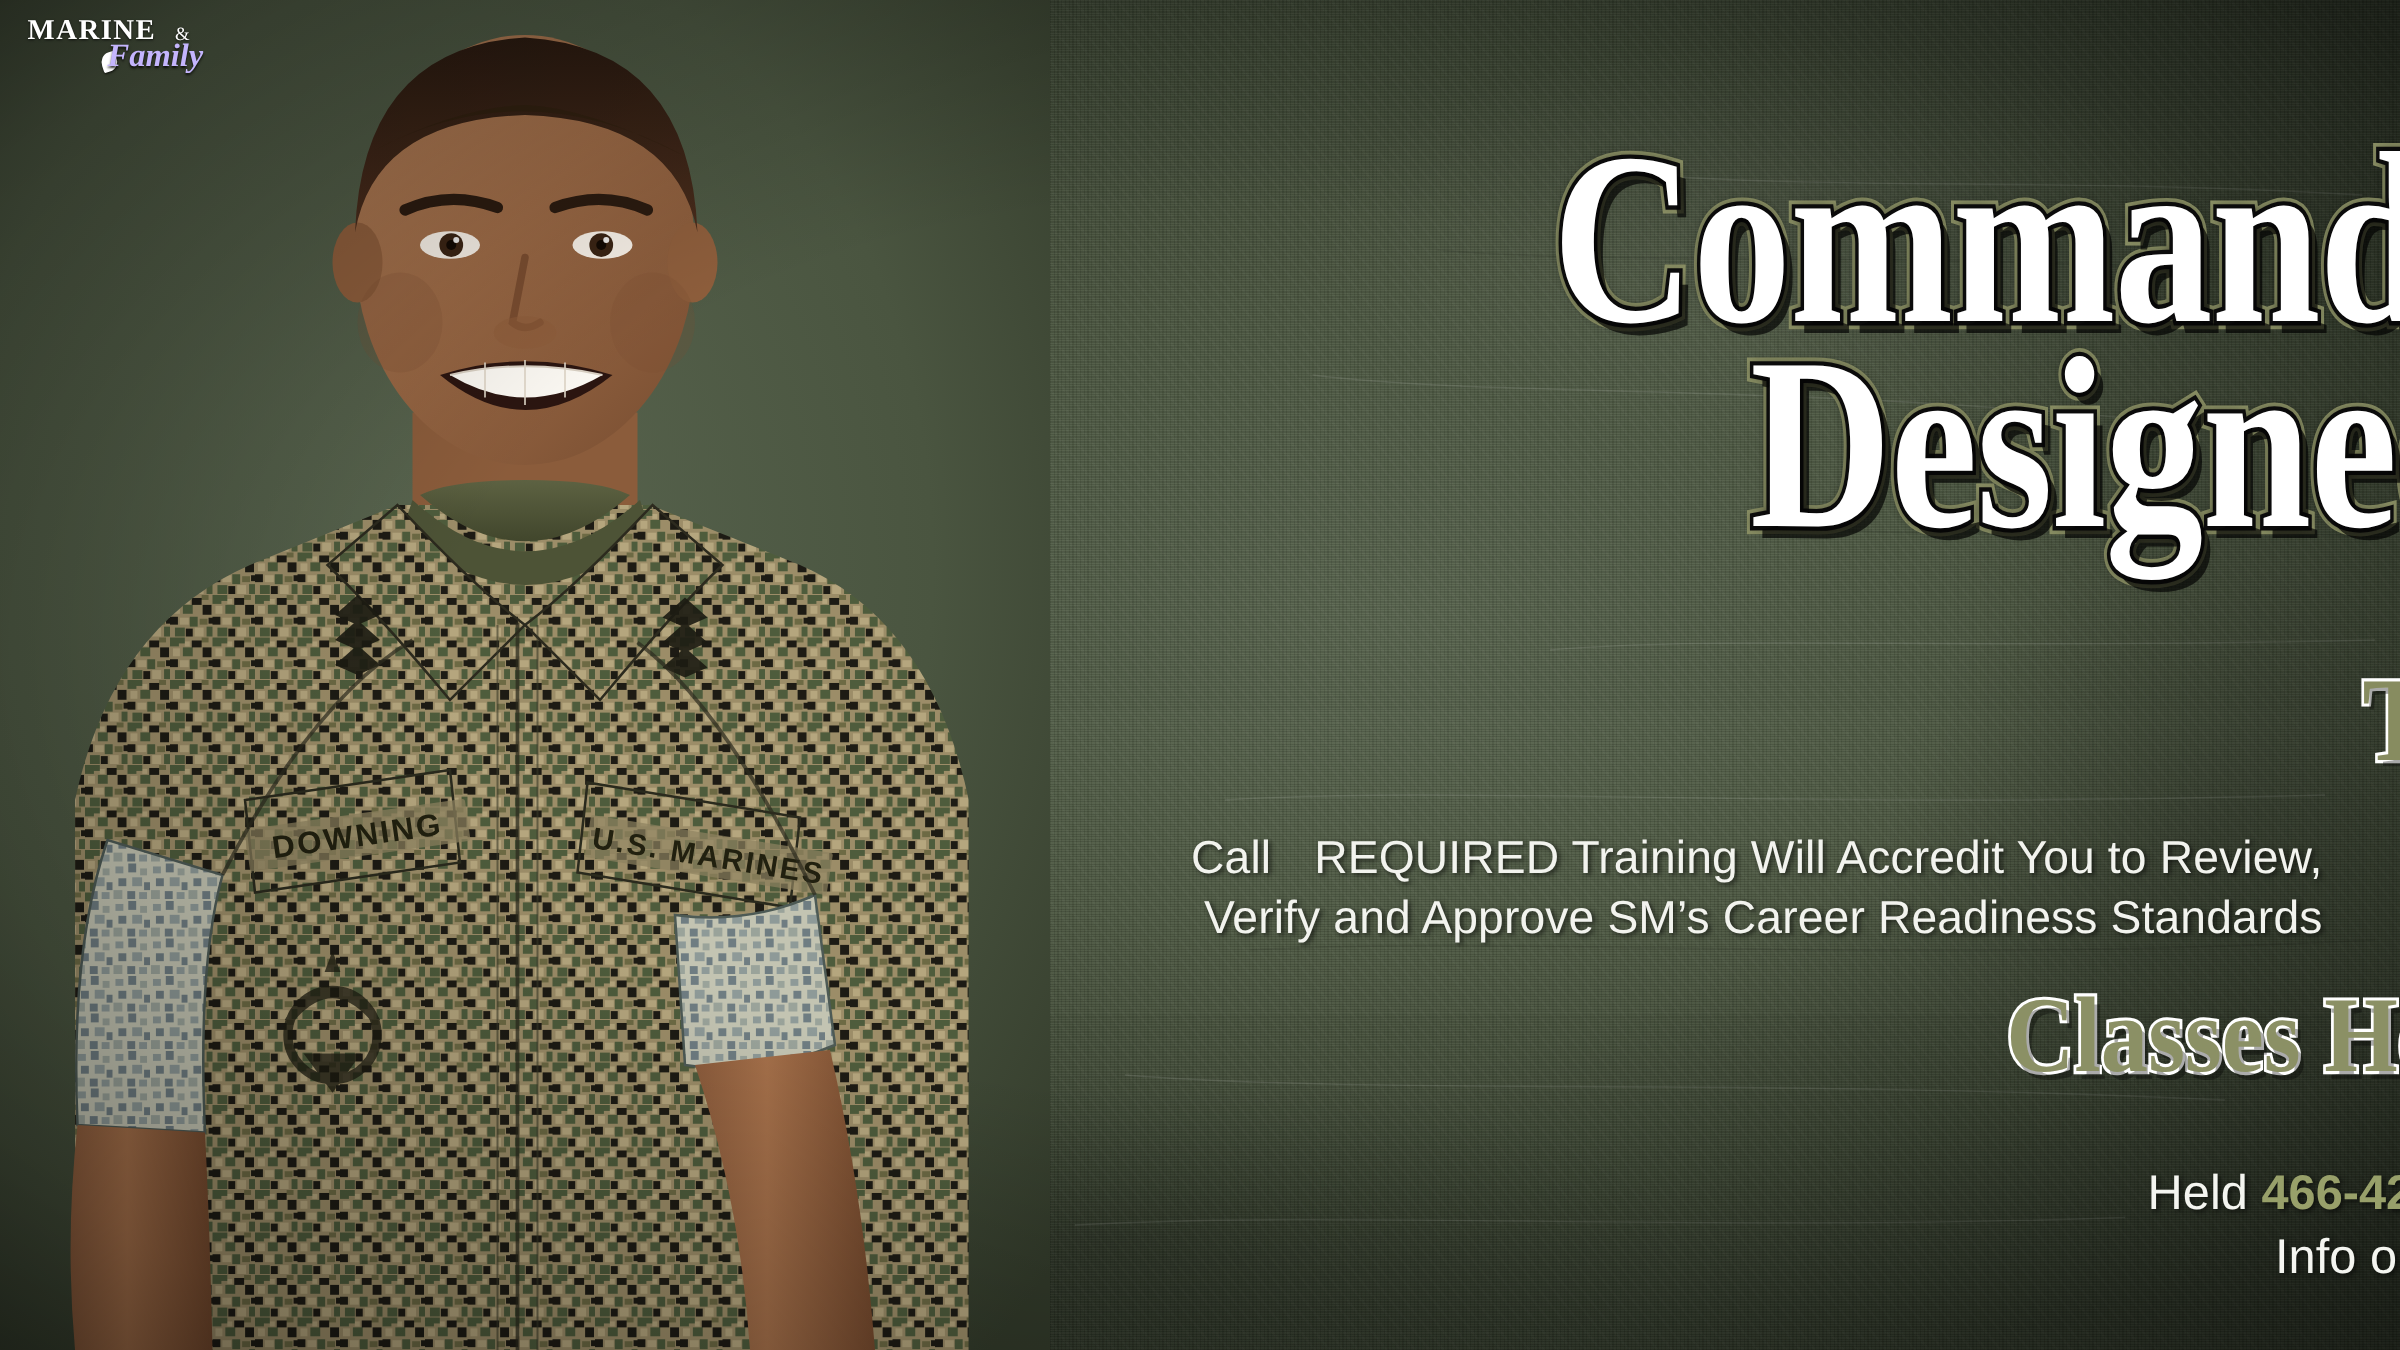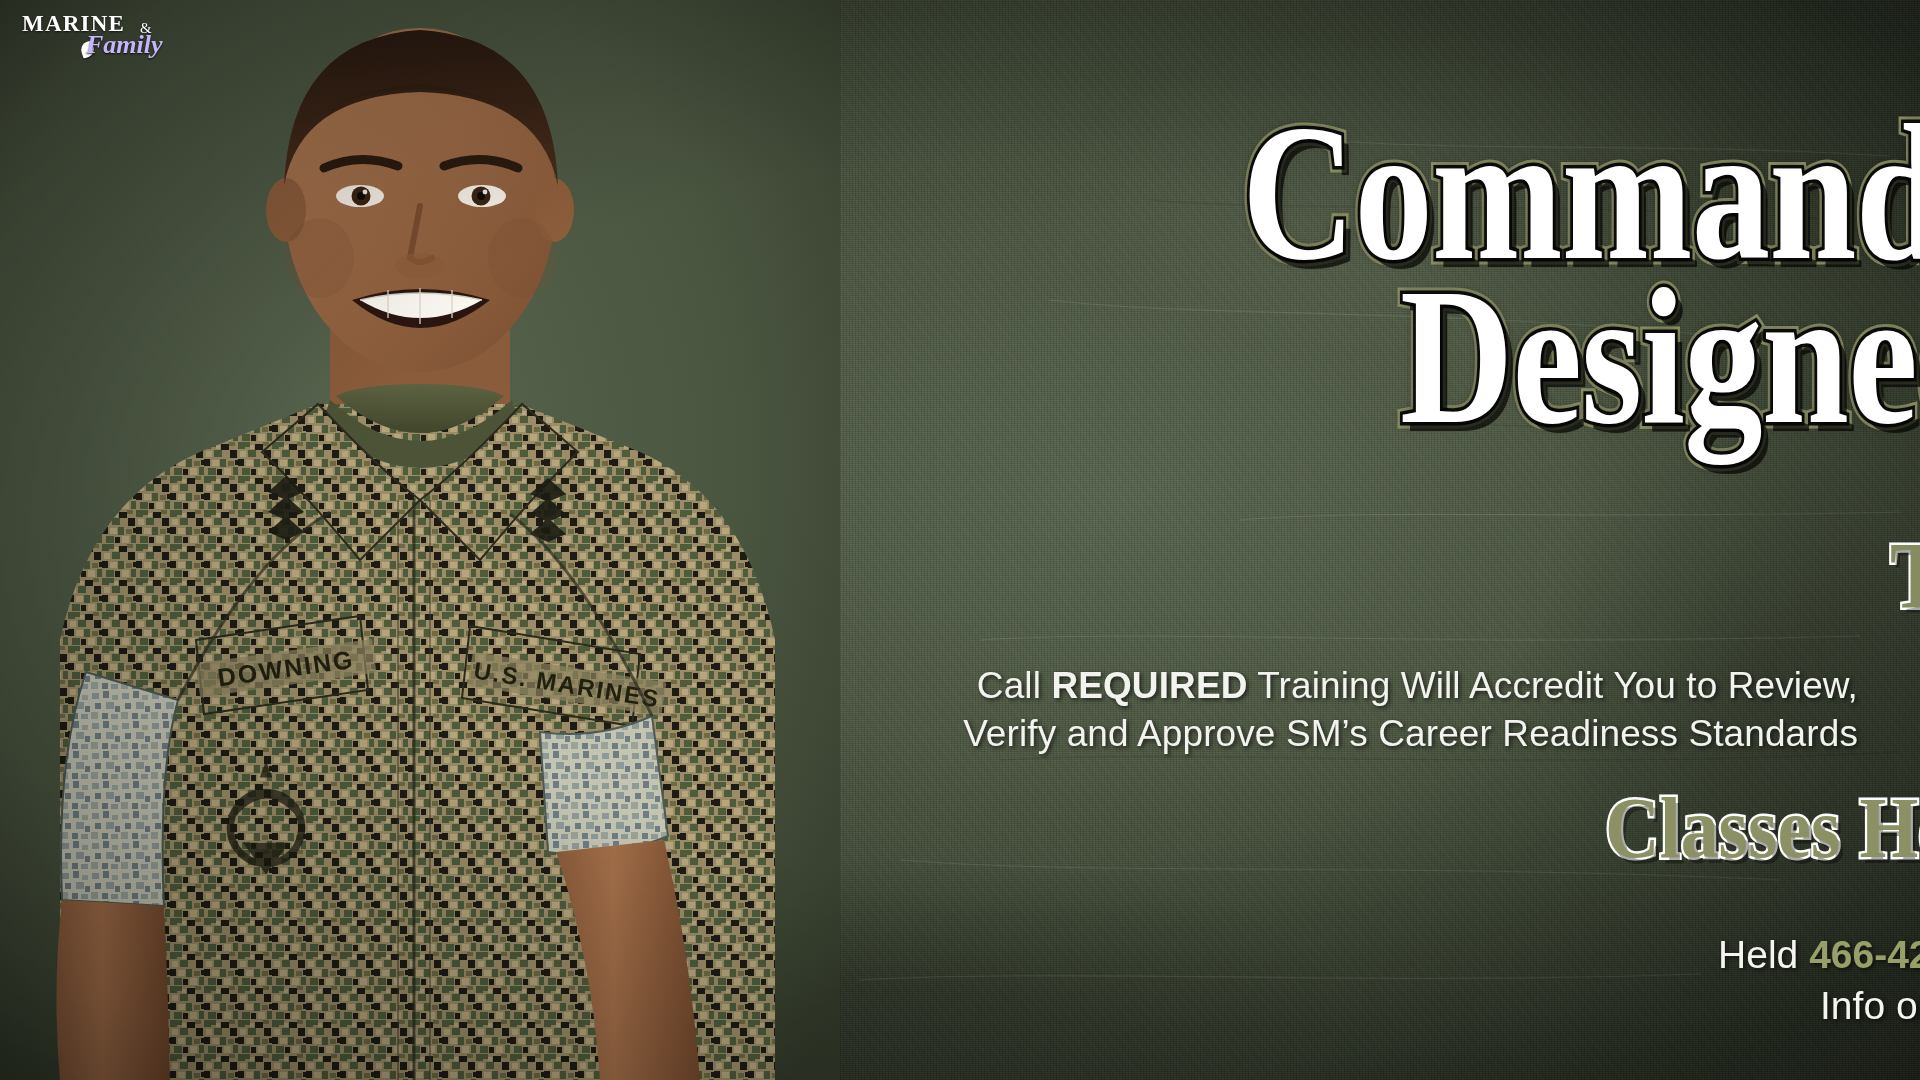--- a/index.html
+++ b/index.html
@@ -189,21 +189,21 @@
     top: 662px;
     width: 960px;
     text-align: right;
     font-family: "Liberation Sans", sans-serif;
     font-size: 37px;
     line-height: 1.30;
     color: #f2f3ee;
     letter-spacing: .1px;
     text-shadow: 2px 2px 4px rgba(0,0,0,.62);
   }
-  .body-copy b { font-weight: 700; }
+  .body-copy b { font-weight: 400; margin-left: 24px; }
 
   
   .classes {
     position: absolute;
     left: 1005px;
     top: 785px;
     font-family: "Liberation Serif", serif;
     font-weight: 700;
     font-size: 86px;
     line-height: 1;

